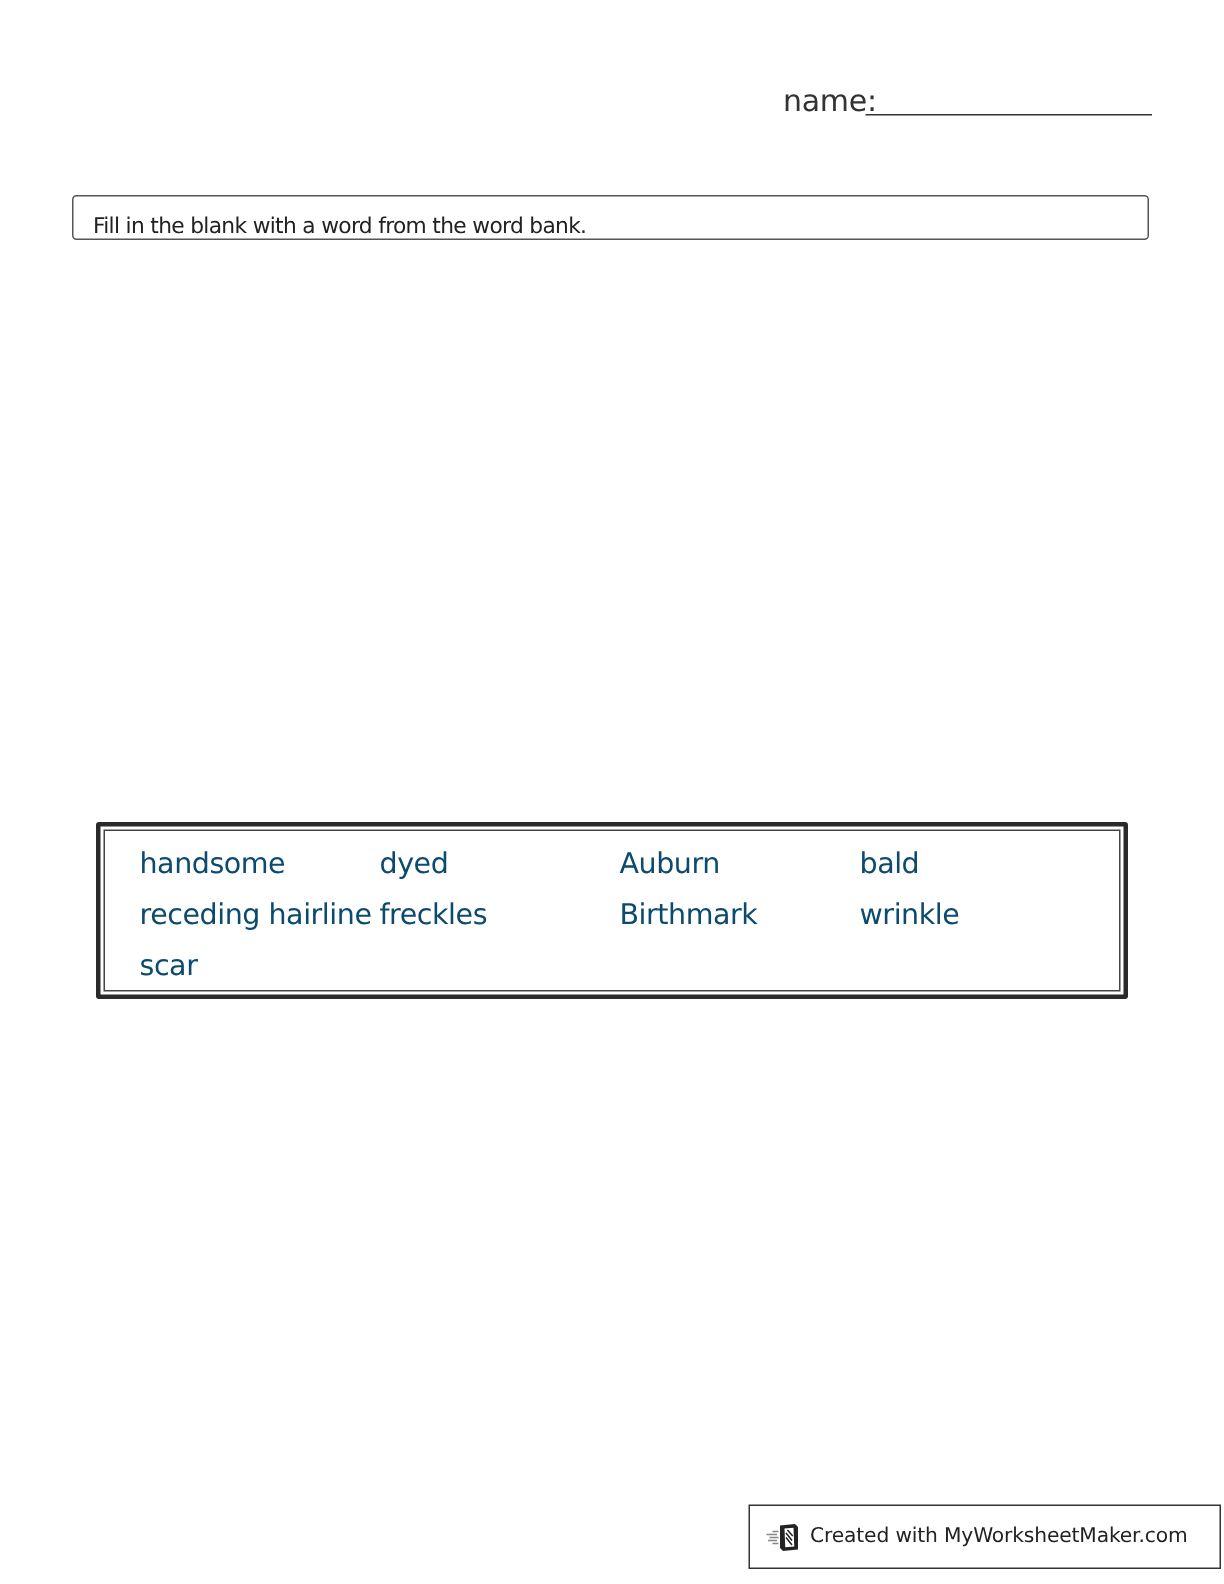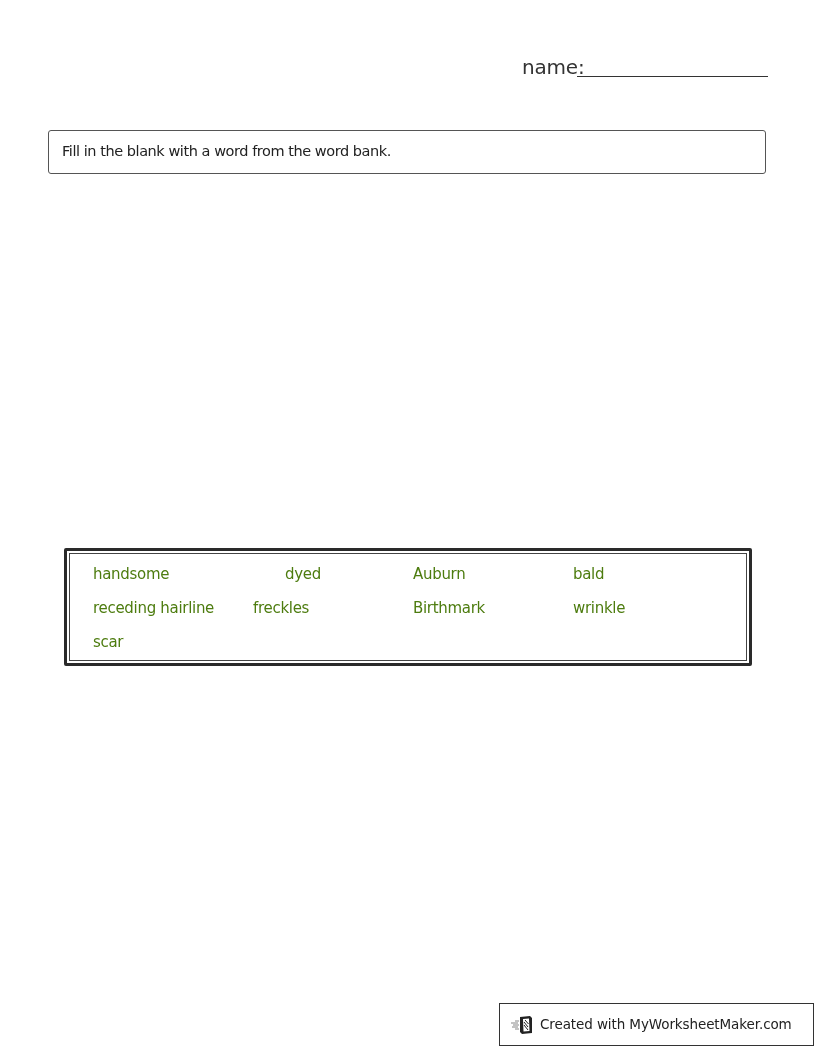--- a/index.html
+++ b/index.html
@@ -36,21 +36,21 @@
     top: 22px;
     width: 191px;
     height: 0;
     border-bottom: 1px solid #333;
   }
   .instructions {
     position: absolute;
     left: 48px;
     top: 130px;
     width: 718px;
-    height: 44px;
+    height: 30px;
     border: 1px solid #555;
     border-radius: 3px;
     box-sizing: border-box;
   }
   .instructions-text {
     position: absolute;
     left: 13px;
     top: 12px;
     font-size: 14.5px;
     letter-spacing: -0.45px;
@@ -70,23 +70,23 @@
   .word-bank-inner {
     position: absolute;
     left: 2px;
     top: 2px;
     right: 2px;
     bottom: 2px;
     border: 1px solid #444;
   }
   .word {
     position: absolute;
-    font-size: 15px;
+    font-size: 19px;
     letter-spacing: -0.3px;
-    color: #4d7c0f;
+    color: #0c4a6e;
     white-space: nowrap;
   }
   .footer {
     position: absolute;
     left: 499px;
     top: 1003px;
     width: 315px;
     height: 43px;
     box-sizing: border-box;
     border: 1px solid #333;
@@ -116,21 +116,21 @@
   <div class="name-line"></div>
 </div>
 
 <div class="instructions">
   <span class="instructions-text">Fill in the blank with a word from the word bank.</span>
 </div>
 
 <div class="word-bank">
   <div class="word-bank-inner"></div>
   <span class="word" style="left:26px; top:14px;">handsome</span>
-  <span class="word" style="left:186px; top:14px;margin-left:32px;">dyed</span>
+  <span class="word" style="left:186px; top:14px;">dyed</span>
   <span class="word" style="left:346px; top:14px;">Auburn</span>
   <span class="word" style="left:506px; top:14px;">bald</span>
   <span class="word" style="left:26px; top:48px;">receding hairline</span>
   <span class="word" style="left:186px; top:48px;">freckles</span>
   <span class="word" style="left:346px; top:48px;">Birthmark</span>
   <span class="word" style="left:506px; top:48px;">wrinkle</span>
   <span class="word" style="left:26px; top:82px;text-align:center;">scar</span>
 </div>
 
 <div class="footer">

